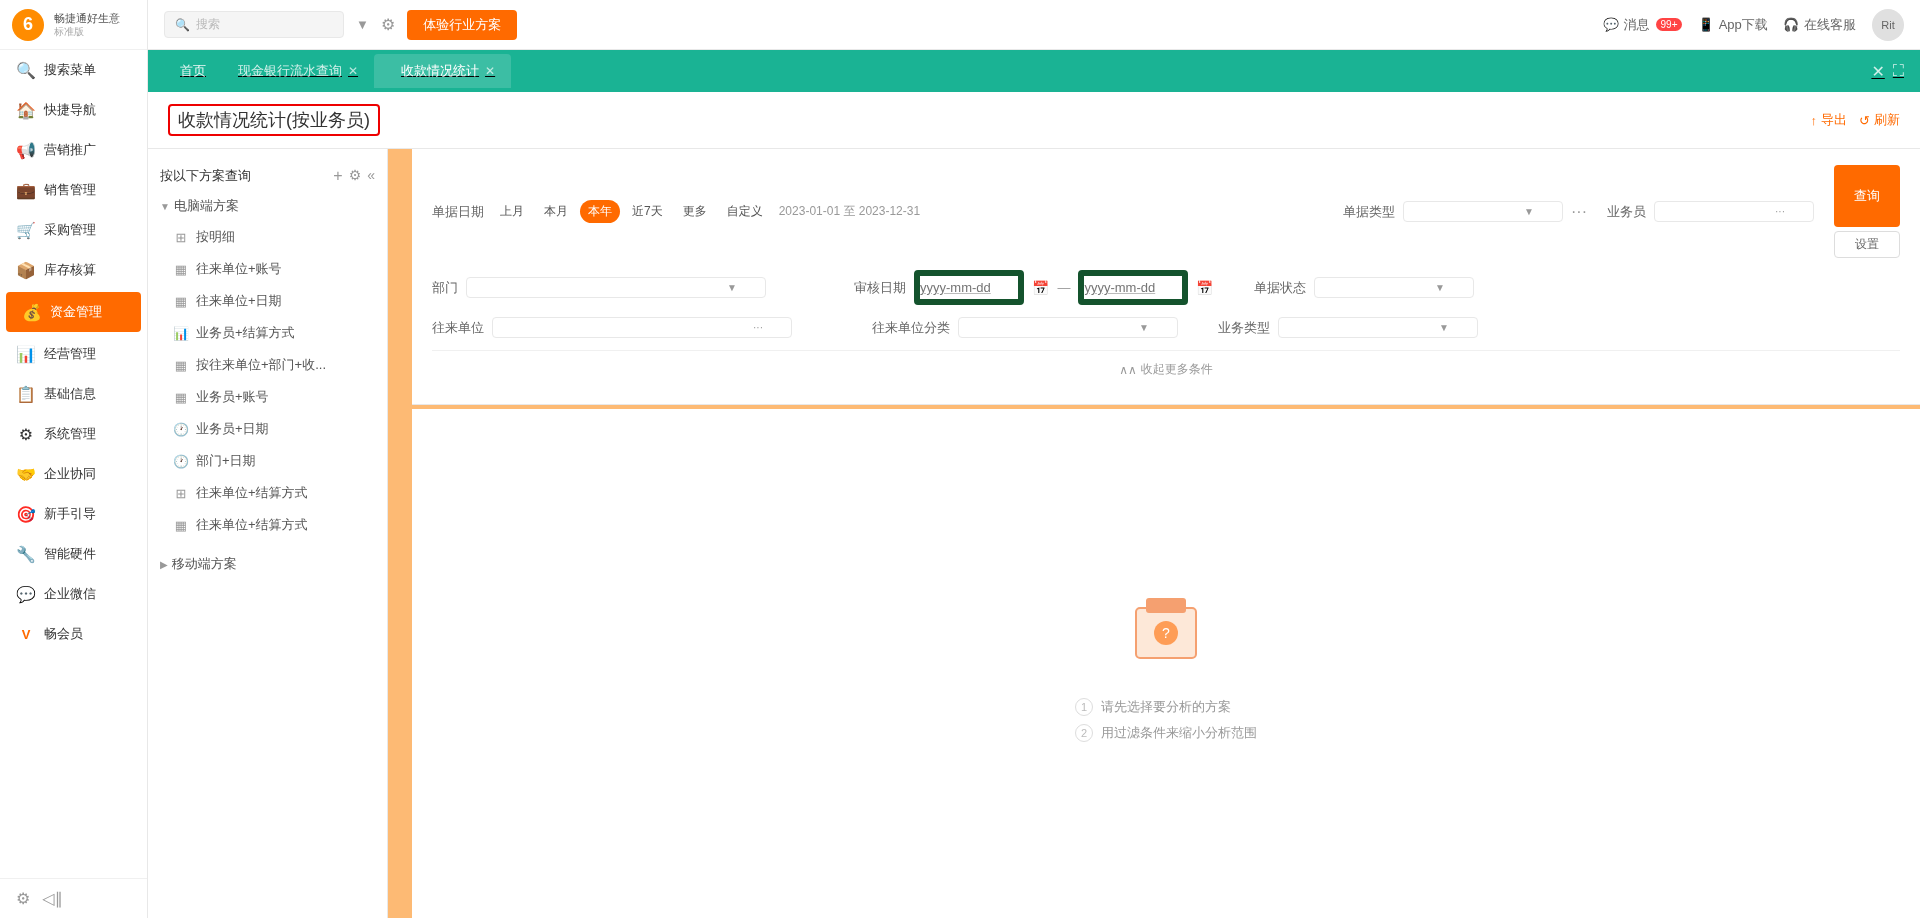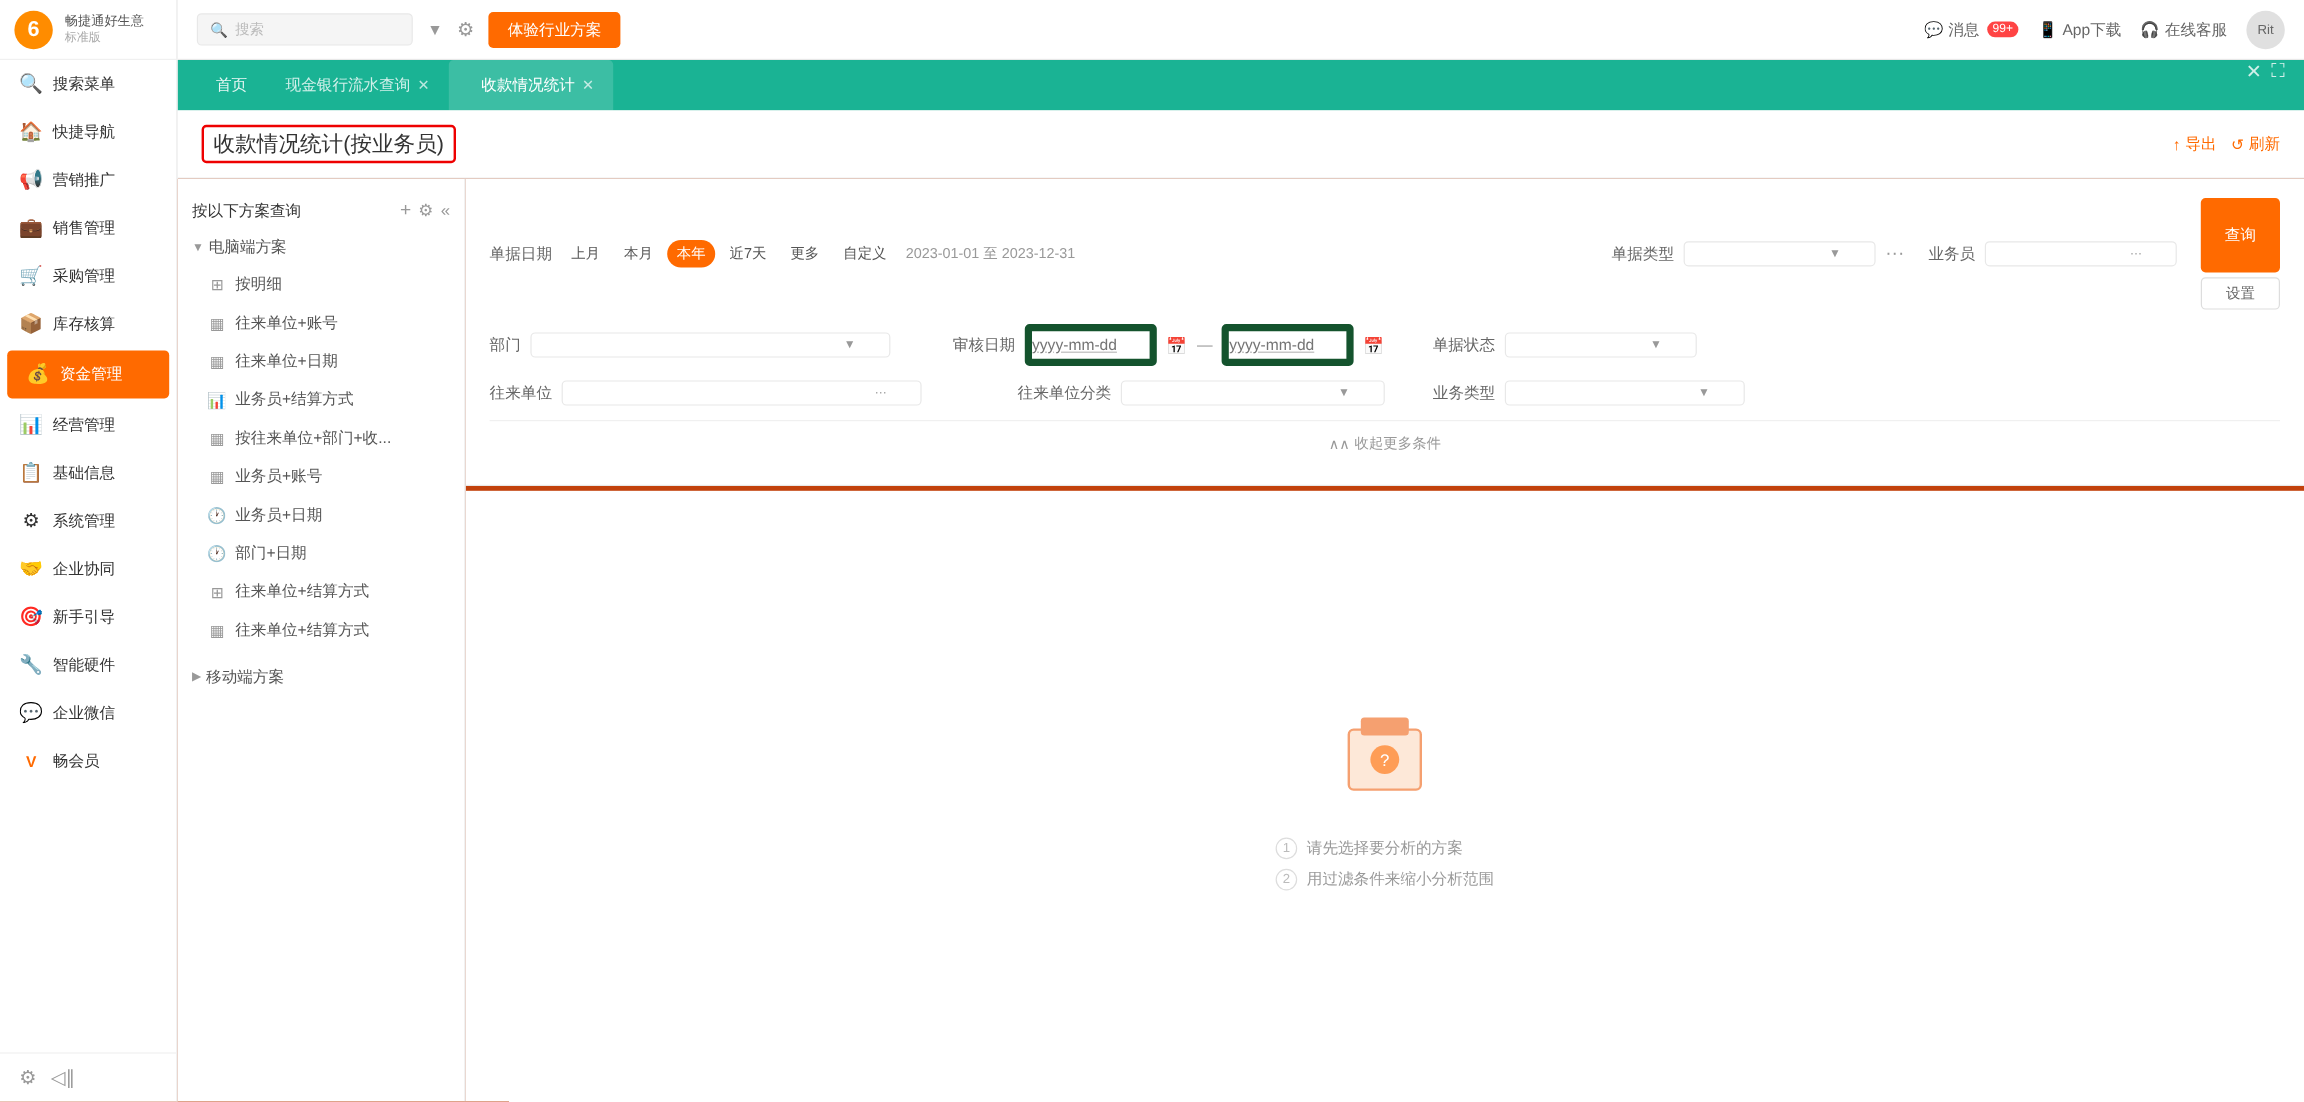--- a/index.html
+++ b/index.html
@@ -22,36 +22,36 @@
 
     
     .topbar { height: 50px; background: #fff; display: flex; align-items: center; padding: 0 16px; border-bottom: 1px solid #e8e8e8; gap: 12px; }
     .topbar-search { background: #f5f5f5; border: 1px solid #e8e8e8; border-radius: 4px; padding: 4px 10px; font-size: 12px; color: #999; width: 180px; display: flex; align-items: center; gap: 6px; }
     .topbar-right { margin-left: auto; display: flex; align-items: center; gap: 16px; }
     .topbar-btn { background: #ff6a00; color: white; border: none; border-radius: 4px; padding: 6px 16px; font-size: 13px; cursor: pointer; }
     .topbar-icon-btn { color: #666; cursor: pointer; display: flex; align-items: center; gap: 4px; font-size: 13px; }
     .badge { background: #ff4444; color: white; border-radius: 10px; font-size: 10px; padding: 1px 5px; margin-left: 2px; }
 
     
-    .tabs { background: #1ab394; display: flex; padding: 0 16px; height: 42px; }
+    .tabs { background: #1ab394; display: flex; align-items: center; padding: 0 16px; height: 42px; text-decoration: underline; }
     .tab { padding: 8px 16px; color: rgba(255,255,255,0.8); cursor: pointer; font-size: 13px; display: flex; align-items: center; gap: 6px; position: relative; }
     .tab.active { background: rgba(255,255,255,0.15); color: white; border-radius: 4px 4px 0 0; padding-left: 27px; }
     .tab-home { color: rgba(255,255,255,0.9); }
     .tab-close { font-size: 12px; color: rgba(255,255,255,0.7); cursor: pointer; }
     .tabs-right { margin-left: auto; display: flex; gap: 8px; }
     .tabs-right-btn { color: rgba(255,255,255,0.8); cursor: pointer; font-size: 16px; }
 
     
     .page-header { background: white; padding: 12px 20px; display: flex; align-items: center; border-bottom: 1px solid #e8e8e8; }
     .page-title { font-size: 18px; font-weight: 500; color: #333; border: 2px solid #e00; border-radius: 4px; padding: 2px 8px; }
     .page-header-right { margin-left: auto; display: flex; gap: 12px; }
     .header-action-btn { color: #ff6a00; cursor: pointer; font-size: 13px; display: flex; align-items: center; gap: 4px; }
 
     
-    .content { flex: 1; display: flex; overflow: hidden; background: #c2410c; }
+    .content { flex: 1; display: flex; overflow: hidden; background: #fdba74; gap: 24px; }
 
     
     .left-panel { width: 240px; background: white; border-right: 1px solid #e8e8e8; padding: 12px 0; flex-shrink: 0; overflow-y: auto; }
     .panel-header { display: flex; align-items: center; padding: 6px 12px; font-size: 13px; color: #333; }
     .panel-header-label { flex: 1; font-weight: 500; }
     .panel-header-icons { display: flex; gap: 6px; }
     .panel-icon-btn { color: #999; cursor: pointer; font-size: 16px; }
     .section-label { display: flex; align-items: center; gap: 4px; padding: 6px 12px; font-size: 13px; color: #555; cursor: pointer; }
     .menu-item { display: flex; align-items: center; padding: 7px 12px 7px 24px; font-size: 13px; color: #555; cursor: pointer; gap: 6px; }
     .menu-item.active { color: #ff6a00; }
@@ -329,21 +329,21 @@
         </div>
 
         <div class="filter-row">
           <div class="filter-item">
             <span class="filter-label">部门</span>
             <div class="select-box" style="min-width:300px;">
               <span></span>
               <span class="caret">▼</span>
             </div>
           </div>
-          <div class="filter-item" style="margin-left:32px;">
+          <div class="filter-item" style="margin-left:68px;">
             <span class="filter-label">审核日期</span>
             <input class="input-box" type="text" placeholder="yyyy-mm-dd" style="width: 110px;">
             <span class="date-icon">📅</span>
             <span class="date-sep">—</span>
             <input class="input-box" type="text" placeholder="yyyy-mm-dd" style="width: 110px;">
             <span class="date-icon">📅</span>
           </div>
           <div class="filter-item" style="margin-left:20px;">
             <span class="filter-label">单据状态</span>
             <div class="select-box" style="min-width:160px;">

